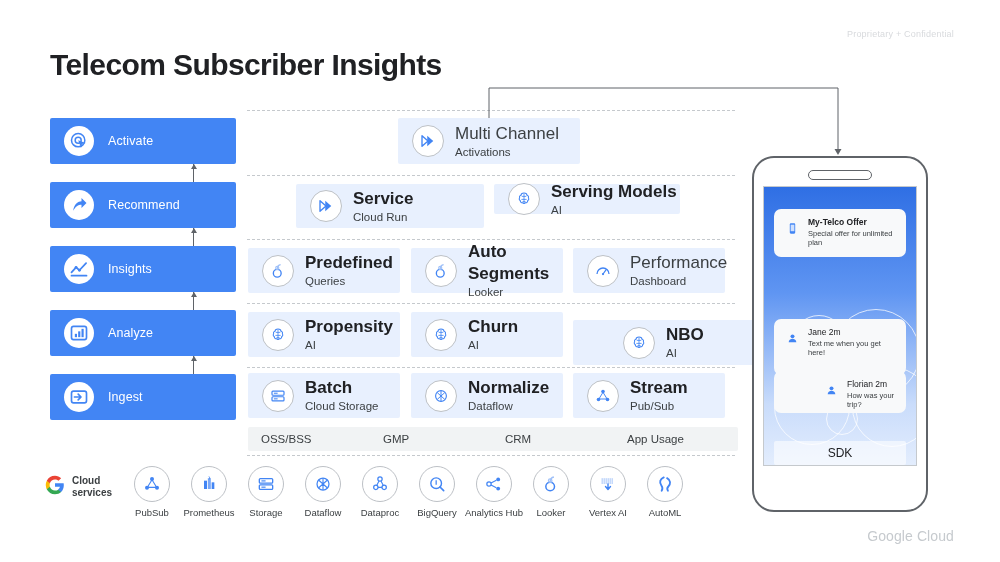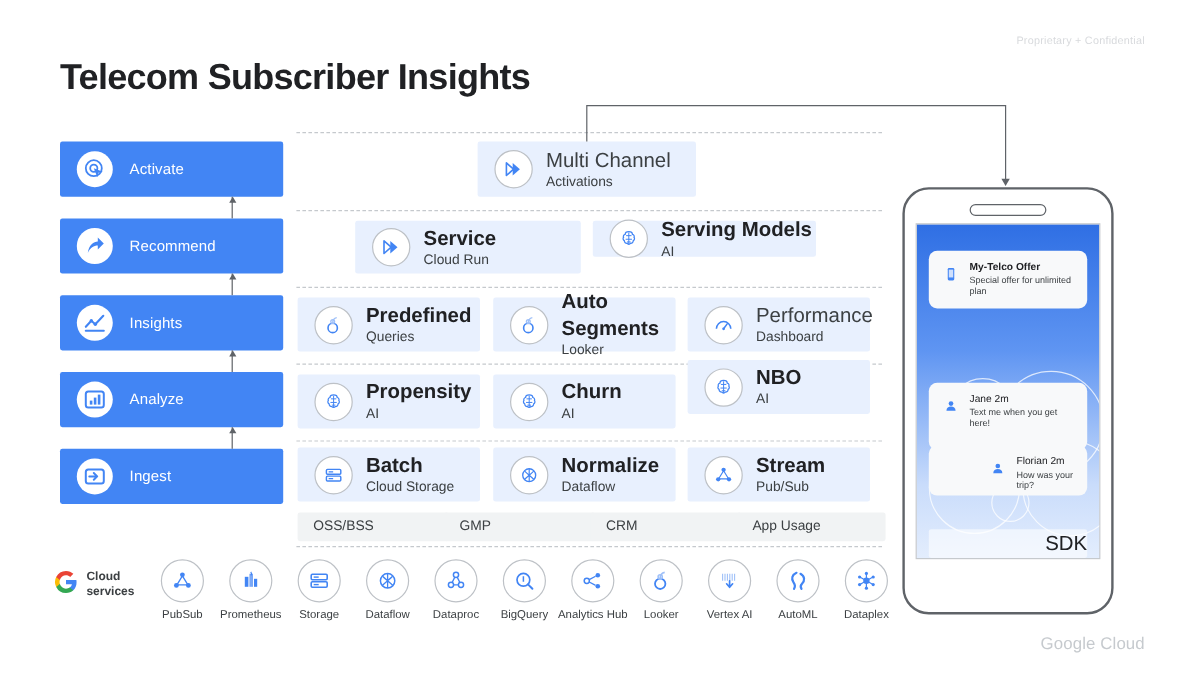--- a/index.html
+++ b/index.html
@@ -130,22 +130,22 @@
     width: 18px; height: 18px; flex: 0 0 auto; margin-top: 2px;
     display: flex; align-items: center; justify-content: center;
   }
   .notif .ntxt { margin-left: 7px; }
   .notif .nt1 { font-size: 8.5px; font-weight: 700; color: #202124; }
   .notif .nt1 span { font-weight: 400; }
   .notif .nt2 { font-size: 7.5px; color: #3c4043; margin-top: 2px; }
   .pbar {
     position: absolute; left: 10px; right: 10px; height: 24px;
     background: rgba(255,255,255,.58); border-radius: 2px;
-    display: flex; align-items: center; justify-content: flex-end;
-    font-size: 17px; color: #202124;
+    display: flex; align-items: center; justify-content: center;
+    font-size: 12px; color: #202124;
   }
 
   
   .connector { position: absolute; left: 0; top: 0; width: 1000px; height: 562px; pointer-events: none; }
 </style>
 </head>
 <body>
 
 <div id="stage">
 
@@ -322,21 +322,21 @@
         <path d="M12 4 C9 4 8 6 8 7 C6.3 7.4 5.5 9 6.2 10.3 C5.2 11.5 5.6 13.4 7 14 C7 16 8.6 17.3 10.2 17 C10.8 18.4 13.2 18.4 13.8 17 C15.4 17.3 17 16 17 14 C18.4 13.4 18.8 11.5 17.8 10.3 C18.5 9 17.7 7.4 16 7 C16 6 15 4 12 4 Z" fill="none" stroke="#4285f4" stroke-width="1.4"></path>
         <path d="M12 5 L12 18 M9 8.5 L15 8.5 M8.5 12.5 L15.5 12.5 M10 15.5 L14 15.5" stroke="#4285f4" stroke-width="1.1"></path>
       </svg>
     </div>
     <div class="ctxt">
       <div class="t1">Churn</div>
       <div class="t2">AI</div>
     </div>
   </div>
 
-  <div class="card" style="left:573px; top:300px; width:152px; height:45px;">
+  <div class="card" style="left:573px; top:320px; width:152px; height:45px;padding-left:36px;">
     <div class="cico">
       <svg width="18" height="18" viewBox="0 0 24 24">
         <path d="M12 4 C9 4 8 6 8 7 C6.3 7.4 5.5 9 6.2 10.3 C5.2 11.5 5.6 13.4 7 14 C7 16 8.6 17.3 10.2 17 C10.8 18.4 13.2 18.4 13.8 17 C15.4 17.3 17 16 17 14 C18.4 13.4 18.8 11.5 17.8 10.3 C18.5 9 17.7 7.4 16 7 C16 6 15 4 12 4 Z" fill="none" stroke="#4285f4" stroke-width="1.4"></path>
         <path d="M12 5 L12 18 M9 8.5 L15 8.5 M8.5 12.5 L15.5 12.5 M10 15.5 L14 15.5" stroke="#4285f4" stroke-width="1.1"></path>
       </svg>
     </div>
     <div class="ctxt">
       <div class="t1">NBO</div>
       <div class="t2">AI</div>
     </div>
@@ -520,35 +520,20 @@
     <div class="svc" style="left:589px; top:0">
       <div class="ring">
         <svg width="20" height="20" viewBox="0 0 24 24">
           <path d="M10.5 4 C6 6 5 10 7.5 13.5 C9.5 16.2 9 18.5 8 20" fill="none" stroke="#4285f4" stroke-width="2.2" stroke-linecap="round"></path>
           <path d="M14.5 5 C19 7.5 19 12 16 15 C14.2 16.8 14.5 18.5 15.5 20" fill="none" stroke="#4285f4" stroke-width="2.2" stroke-linecap="round"></path>
         </svg>
       </div>
       <div class="slabel">AutoML</div>
     </div>
 
-    <div class="svc" style="left:646px; top:0">
-      <div class="ring">
-        <svg width="20" height="20" viewBox="0 0 24 24">
-          <path d="M12 4 L12 20 M5 8 L19 16 M19 8 L5 16" stroke="#4285f4" stroke-width="1.2"></path>
-          <circle cx="12" cy="12" r="3.2" fill="#4285f4"></circle>
-          <circle cx="12" cy="4.6" r="1.6" fill="#4285f4"></circle>
-            <circle cx="12" cy="19.4" r="1.6" fill="#4285f4"></circle>
-          <circle cx="5.2" cy="8.2" r="1.6" fill="#4285f4"></circle>
-            <circle cx="18.8" cy="8.2" r="1.6" fill="#4285f4"></circle>
-          <circle cx="5.2" cy="15.8" r="1.6" fill="#4285f4"></circle>
-            <circle cx="18.8" cy="15.8" r="1.6" fill="#4285f4"></circle>
-        </svg>
-      </div>
-      <div class="slabel">Dataplex</div>
-    </div>
   </div>
 
   <svg class="connector">
     <path d="M489 118 L489 88 L838 88 L838 150" fill="none" stroke="#5f6368" stroke-width="1"></path>
     <path d="M834.5 149 L838 155 L841.5 149 Z" fill="#5f6368"></path>
   </svg>
 
   <div class="phone">
     <div class="speaker"></div>
     <div class="screen">

